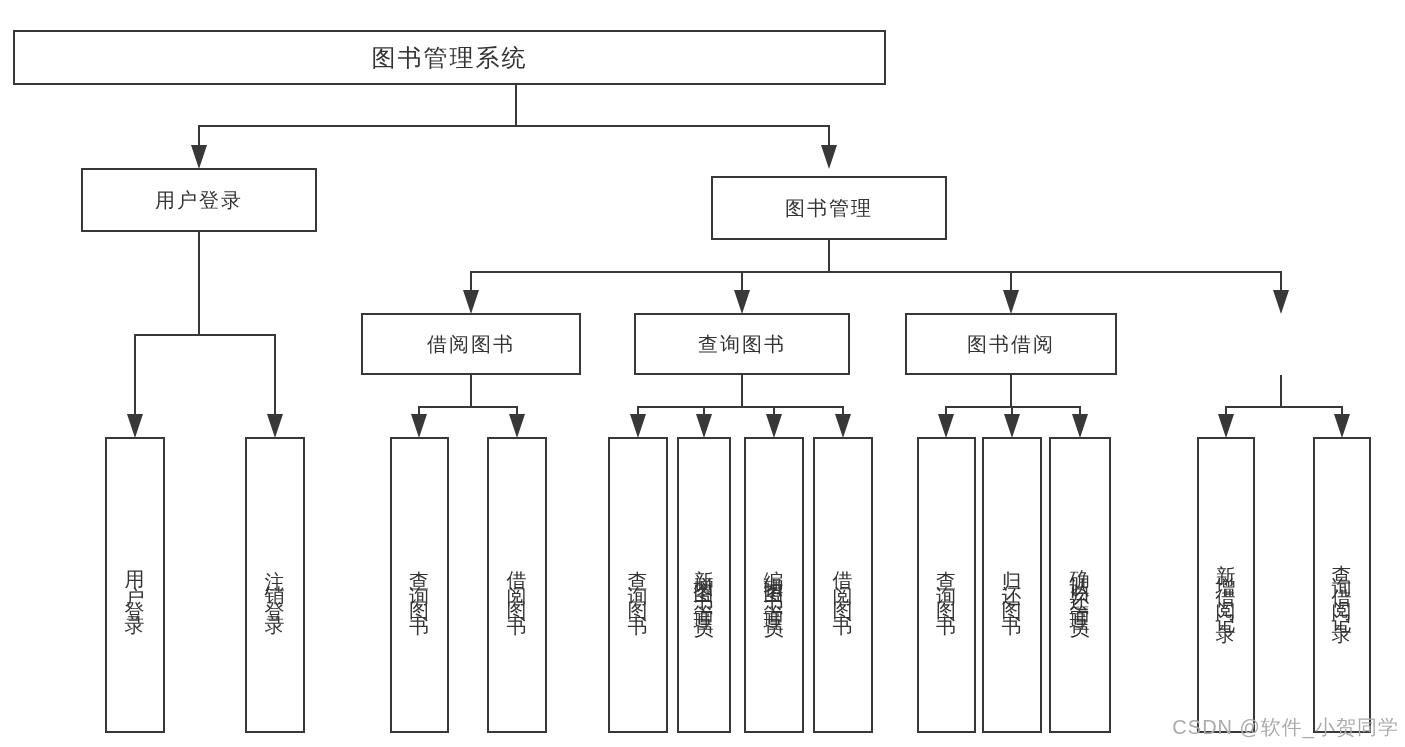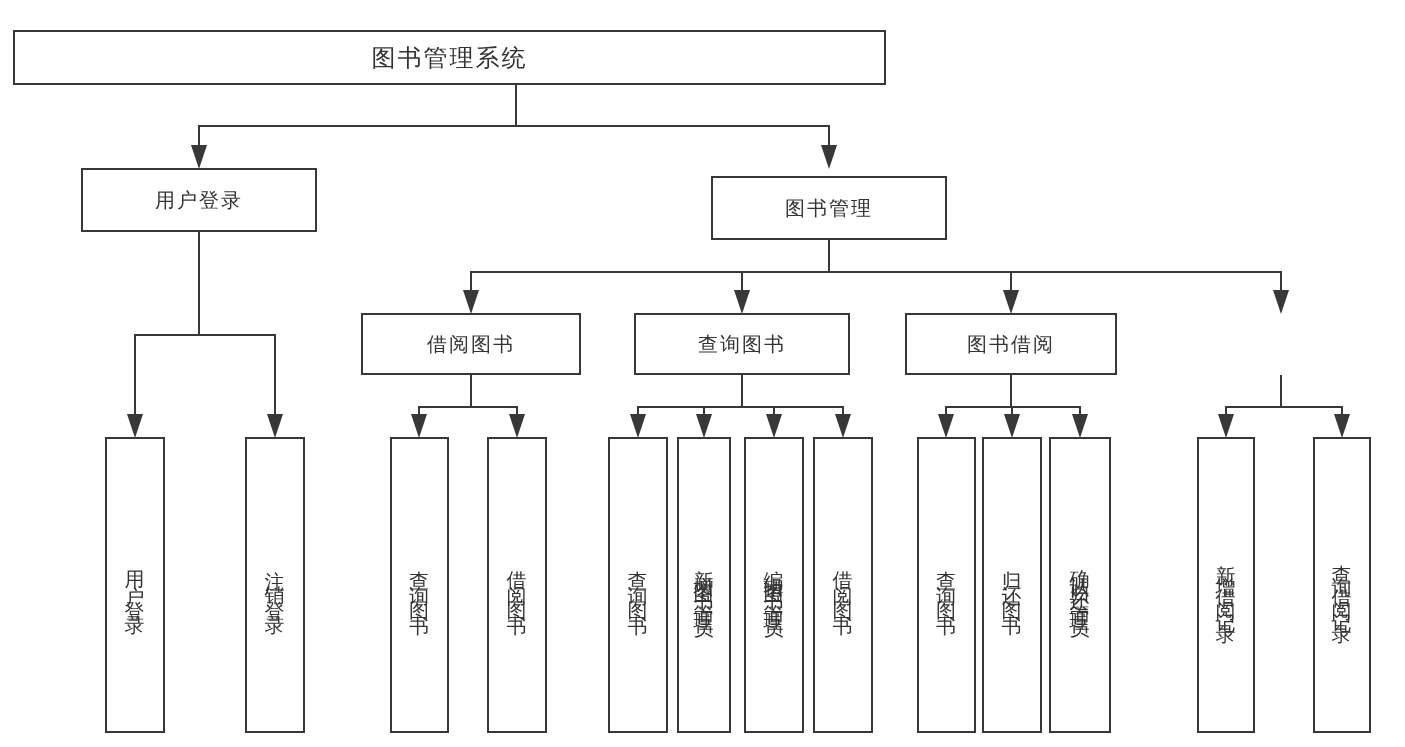--- a/index.html
+++ b/index.html
@@ -81,13 +81,14 @@
   <div class="box vbox sp-sm" style="left:744px;top:437px;width:60px;height:296px;">编辑图书（管理员）</div>
   <div class="box vbox sp-lg" style="left:813px;top:437px;width:60px;height:296px;">借阅图书</div>
 
   <div class="box vbox sp-lg" style="left:917px;top:437px;width:59px;height:296px;">查询图书</div>
   <div class="box vbox sp-lg" style="left:982px;top:437px;width:60px;height:296px;">归还图书</div>
   <div class="box vbox sp-sm" style="left:1049px;top:437px;width:62px;height:296px;">确认归还（管理员）</div>
 
   <div class="box vbox sp-md" style="left:1197px;top:437px;width:58px;height:296px;">新增借阅记录</div>
   <div class="box vbox sp-md" style="left:1313px;top:437px;width:58px;height:296px;">查询借阅记录</div>
 
+  <div class="watermark">CSDN @软件_小贺同学</div>
 </div>
 
 </body></html>

